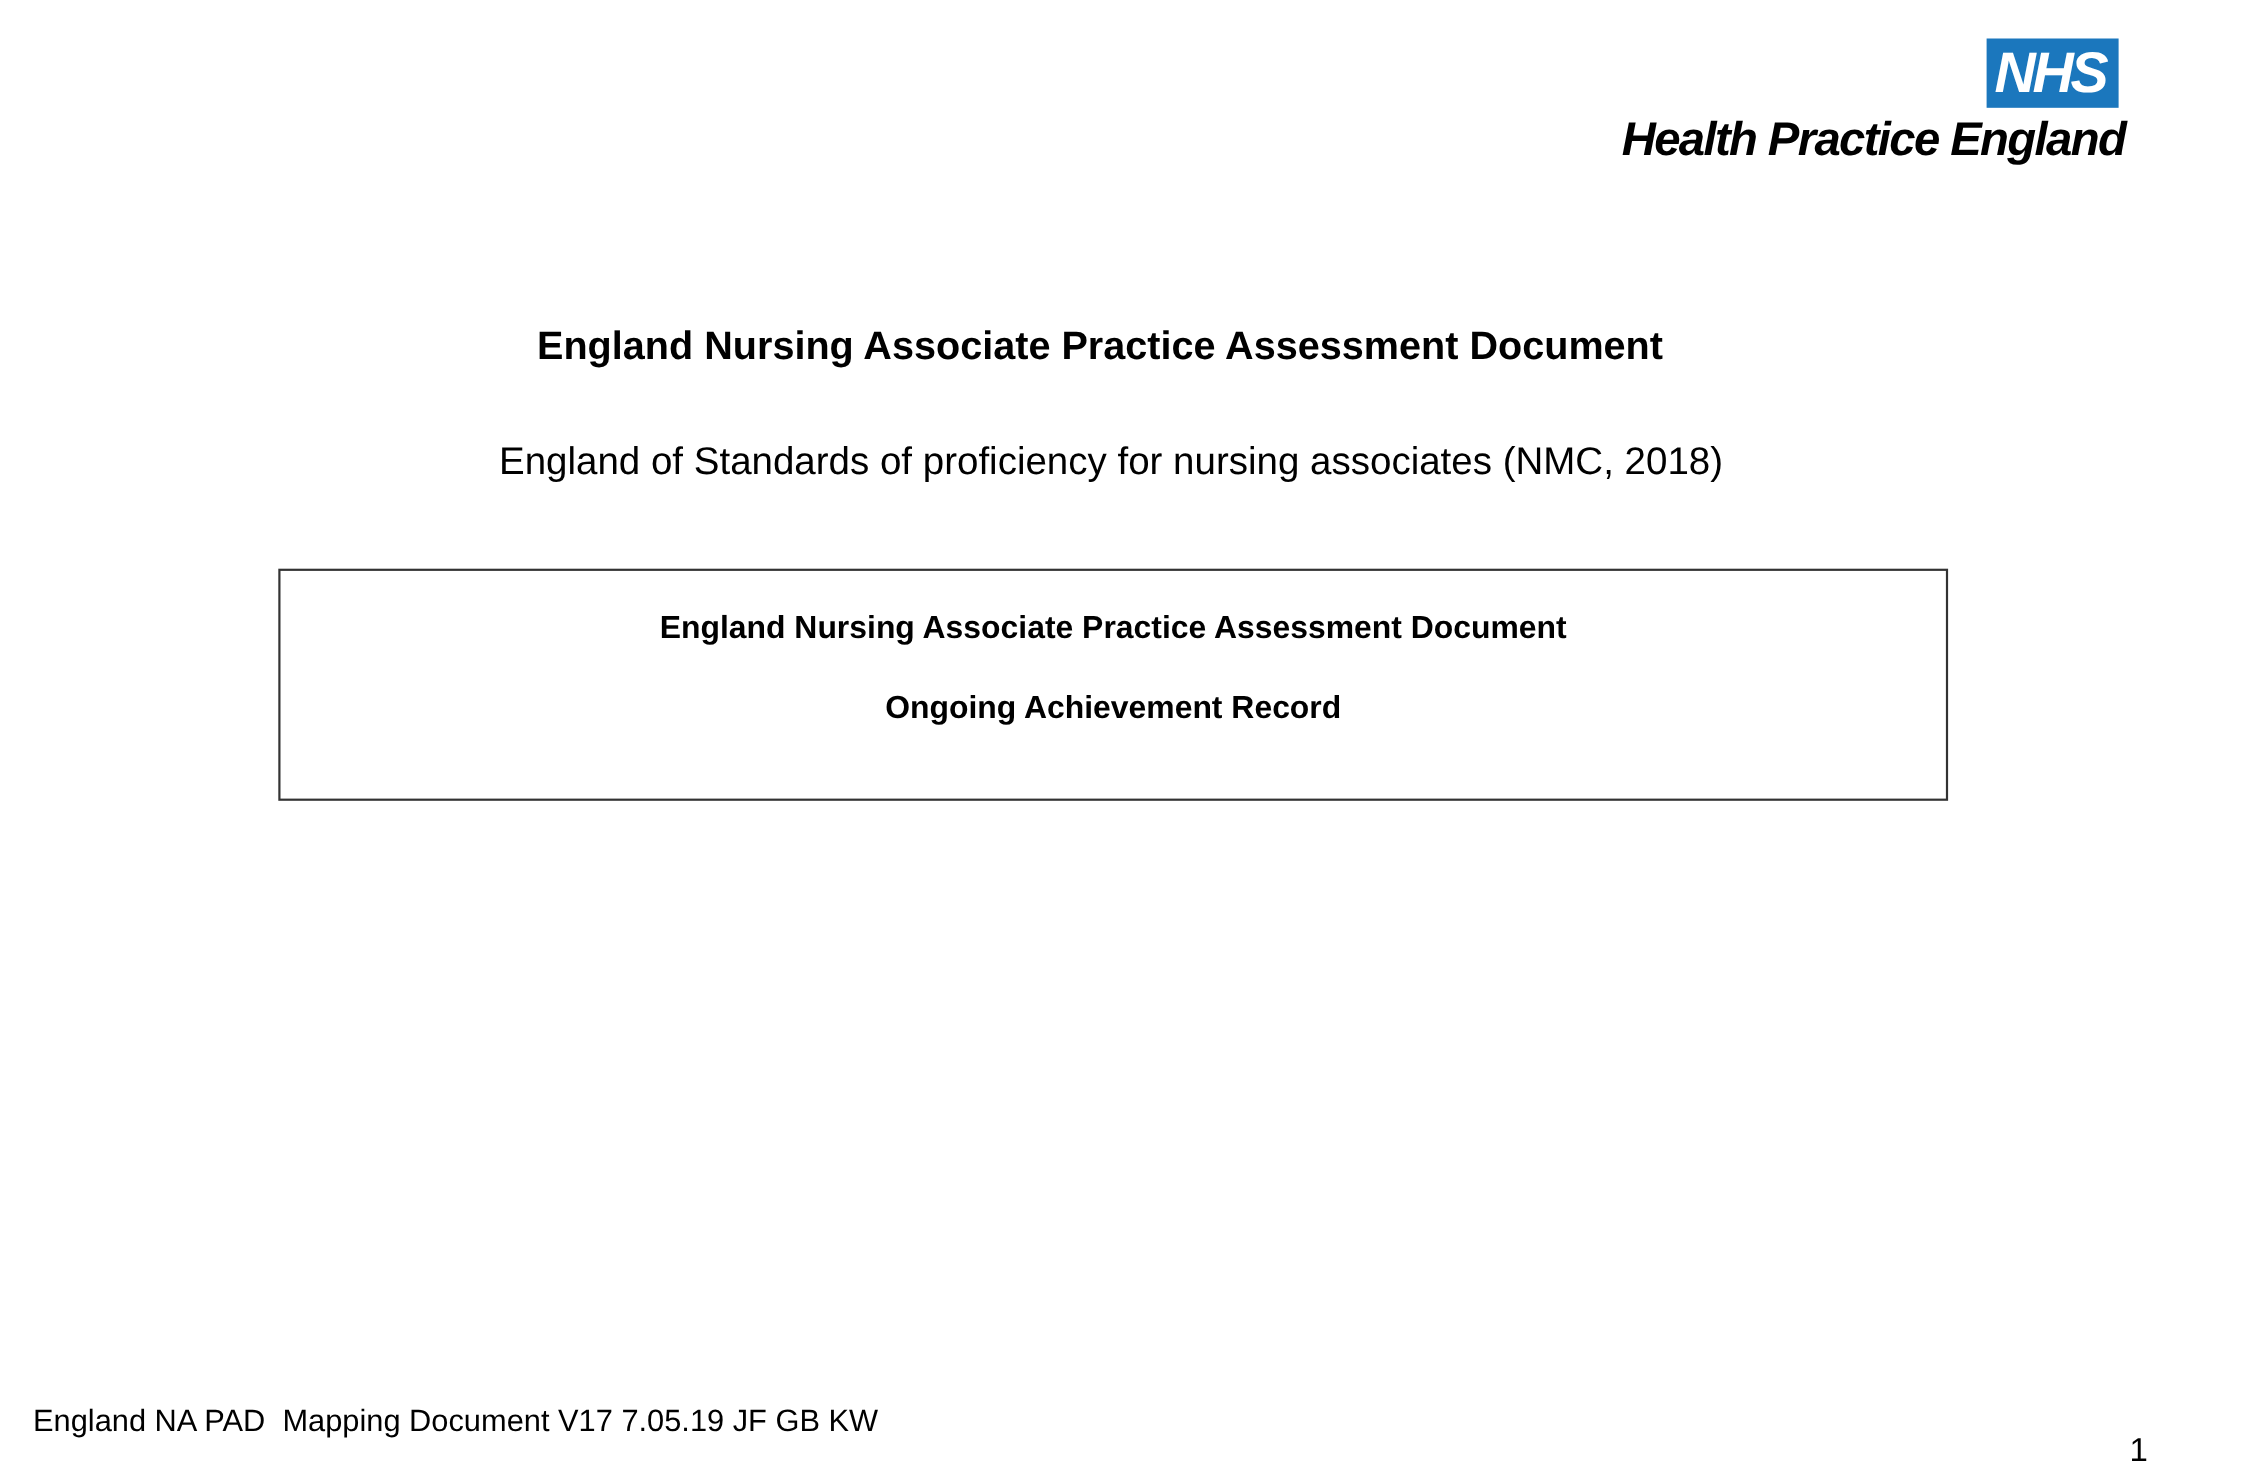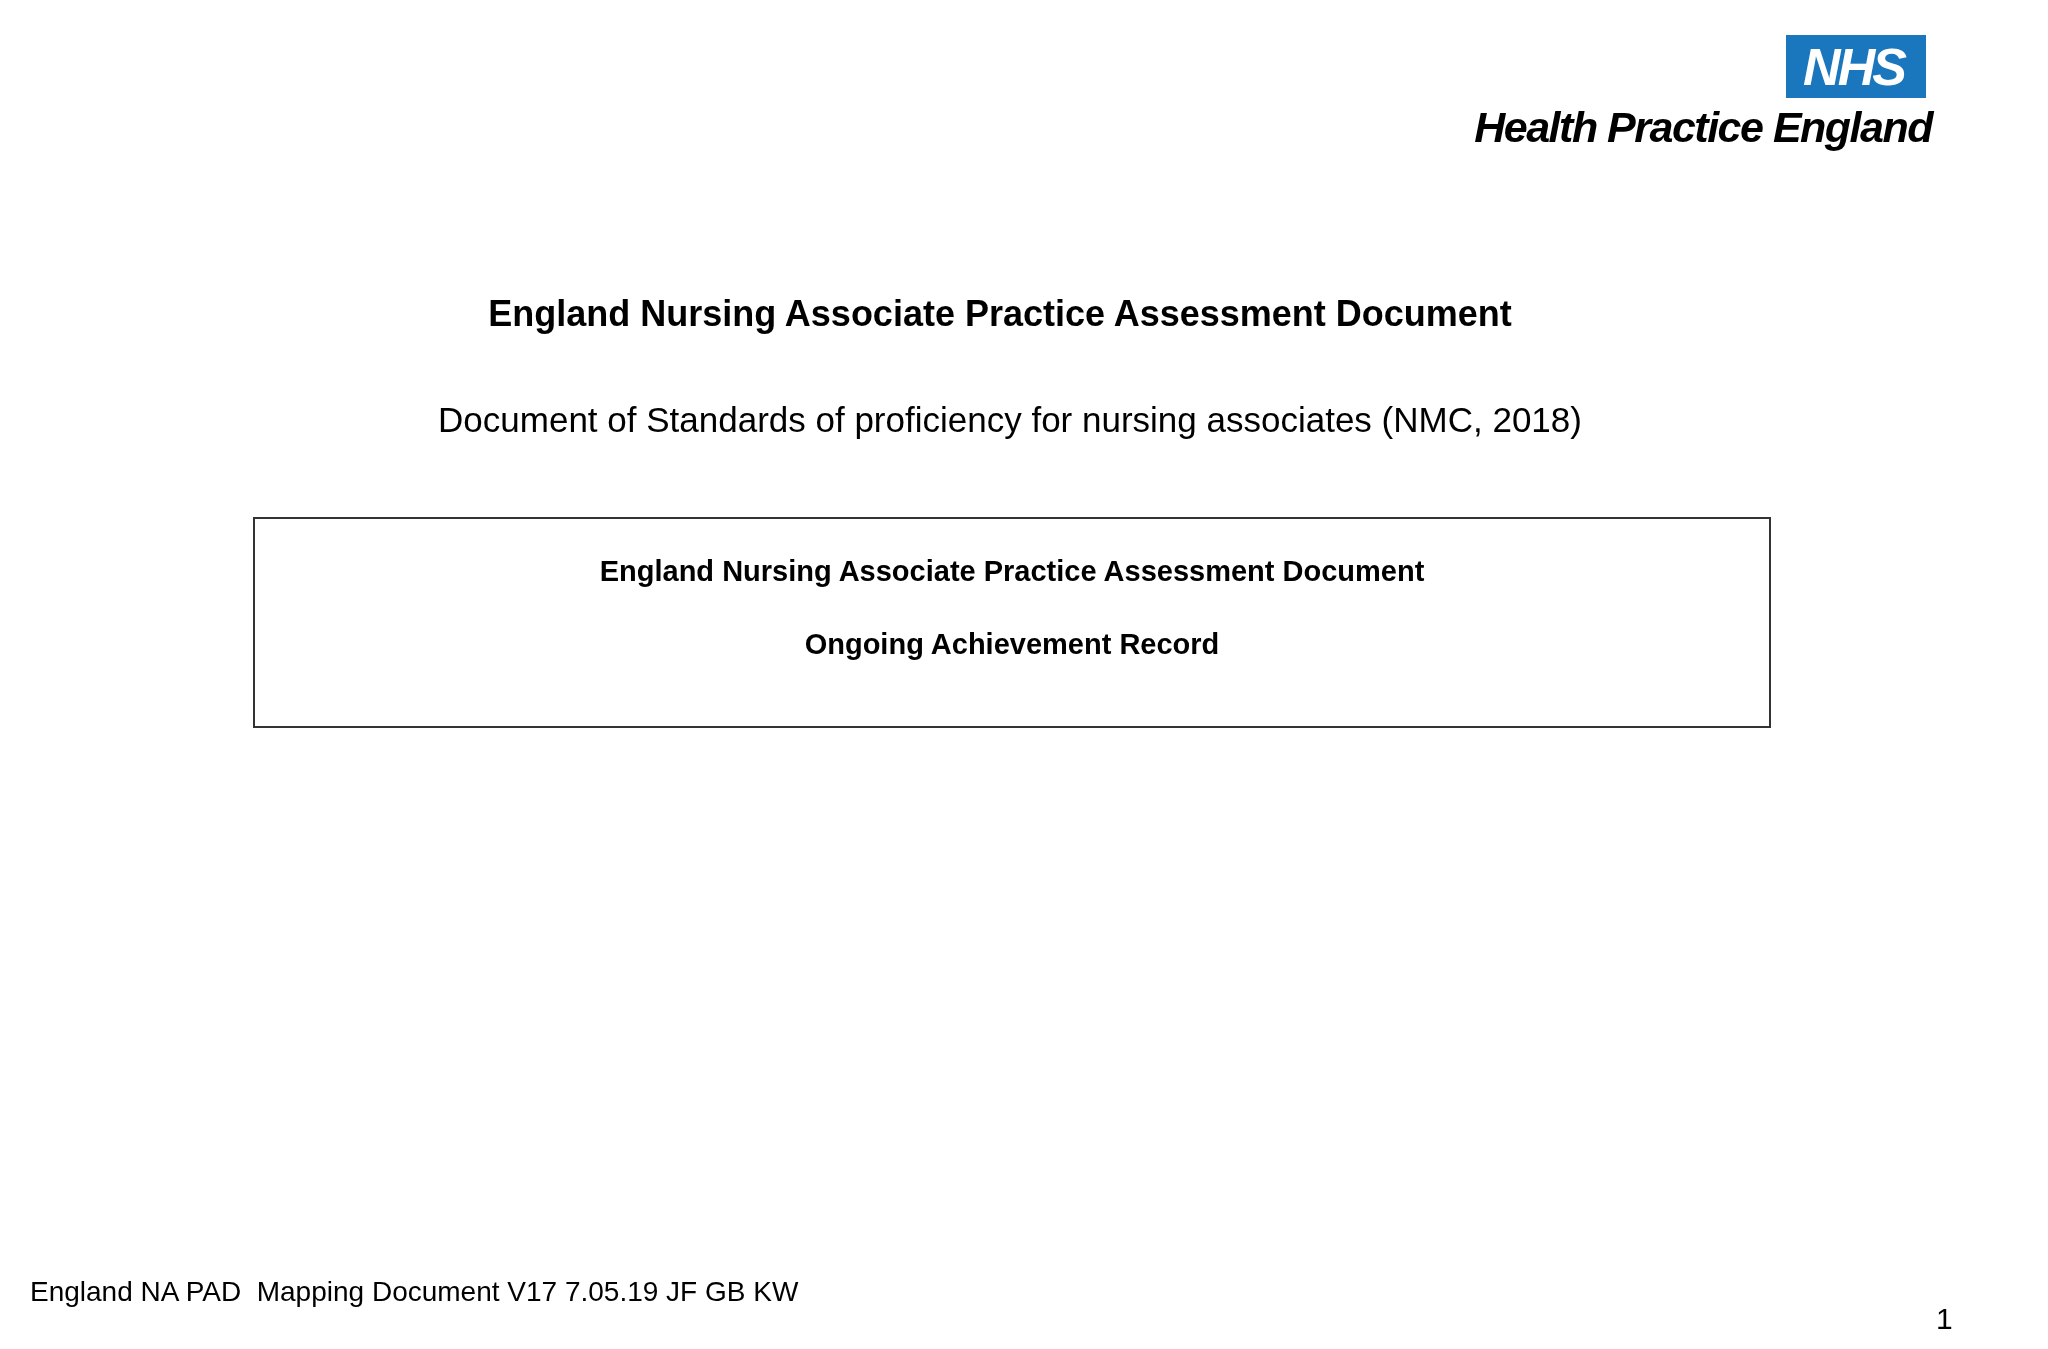--- a/index.html
+++ b/index.html
@@ -20,21 +20,21 @@
   
   .logo {
     position: absolute;
     top: 35px;
     right: 116px;
     display: flex;
     flex-direction: column;
     align-items: flex-end;
   }
   .nhs-box {
-    width: 140px;
+    width: 120px;
     height: 63px;
     margin-right: 6px;
     display: flex;
     align-items: center;
     justify-content: center;
   }
   .nhs-text {
     color: #ffffff;
     font-weight: bold;
     font-style: italic;
@@ -124,21 +124,21 @@
   <div class="logo">
     <div class="nhs-box" style="background-color: rgb(27, 119, 189);">
       <span class="nhs-text">NHS</span>
     </div>
     <div class="org">Health Practice England</div>
   </div>
 
   <h1 class="title">England Nursing Associate Practice Assessment Document</h1>
 
   <div class="subtitle">
-    <div><span>Document of </span><span class="it">Standards of proficiency for nursing associates</span><span> (NMC, 2018)</span></div>
+    <div><span>England of </span><span class="it">Standards of proficiency for nursing associates</span><span> (NMC, 2018)</span></div>
   </div>
 
   <div class="doc-box">
     <div class="box-line1">England Nursing Associate Practice Assessment Document</div>
     <div class="box-line2">Ongoing Achievement Record</div>
   </div>
 
   <div class="footer">England NA PAD  Mapping Document V17 7.05.19 JF GB KW</div>
 
   <div class="page-num">1</div>

